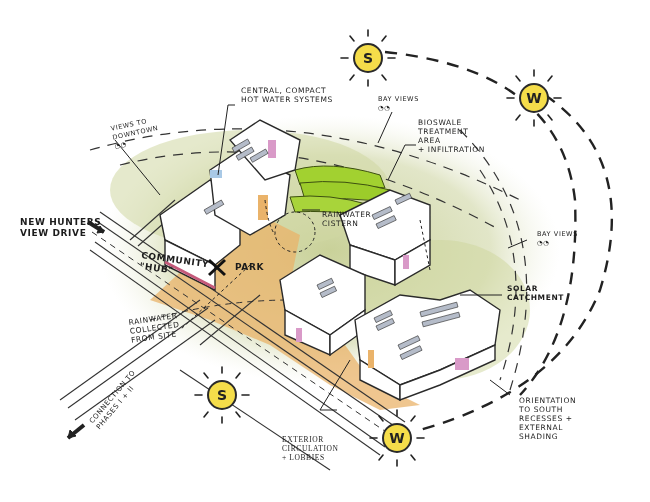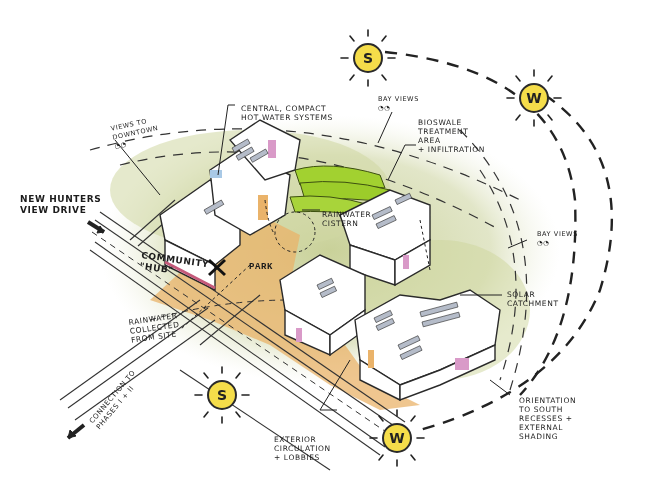--- a/index.html
+++ b/index.html
@@ -192,47 +192,47 @@
         <path d="M-14 -17 L-18 -22"></path>
     </g>
   </g>
 </svg>
 
 <div class="sun" style="left:353px;top:43px;">S</div>
 <div class="sun" style="left:519px;top:83px;">W</div>
 <div class="sun" style="left:207px;top:380px;">S</div>
 <div class="sun" style="left:382px;top:423px;">W</div>
 
-<div class="lbl" style="left:241px;top:104px;">CENTRAL, COMPACT
+<div class="lbl" style="left:241px;top:86px;">CENTRAL, COMPACT
 HOT WATER SYSTEMS</div>
 <div class="lbl" style="left:378px;top:95px;font-size:6.5px;">BAY VIEWS
   ◔◔</div>
 <div class="lbl rot" style="left:110px;top:125px;font-size:6.5px;transform:rotate(-12deg);">VIEWS TO
 DOWNTOWN
     ◔◔</div>
 <div class="lbl" style="left:418px;top:118px;">BIOSWALE
 TREATMENT
 AREA
 + INFILTRATION</div>
-<div class="lbl big" style="left:20px;top:194px;">NEW HUNTERS
+<div class="lbl big" style="left:20px;top:217px;">NEW HUNTERS
 VIEW DRIVE</div>
 <div class="lbl" style="left:322px;top:210px;">RAINWATER
 CISTERN</div>
 <div class="lbl" style="left:537px;top:230px;font-size:6.5px;">BAY VIEWS
 ◔◔</div>
 <div class="lbl big rot" style="left:142px;top:250px;transform:rotate(8deg);">COMMUNITY
 "HUB"</div>
-<div class="lbl big" style="left:249px;top:262px;font-family:Liberation Mono, monospace;">PARK</div>
-<div class="lbl" style="left:507px;top:290px;">SOLAR
+<div class="lbl big" style="left:235px;top:262px;">PARK</div>
+<div class="lbl" style="left:507px;top:284px;font-weight:bold;">SOLAR
 CATCHMENT</div>
 <div class="lbl rot" style="left:128px;top:318px;transform:rotate(-8deg);">RAINWATER
 COLLECTED
 FROM SITE</div>
 <div class="lbl rot" style="left:88px;top:420px;transform:rotate(-50deg);font-size:7px;">CONNECTION TO
 PHASES I + II</div>
 <div class="lbl" style="left:519px;top:396px;">ORIENTATION
 TO SOUTH
 RECESSES +
 EXTERNAL
 SHADING</div>
-<div class="lbl" style="left:274px;top:435px;">EXTERIOR
+<div class="lbl" style="left:282px;top:435px;font-family:Liberation Serif, serif;">EXTERIOR
 CIRCULATION
 + LOBBIES</div>
 
 </body></html>

